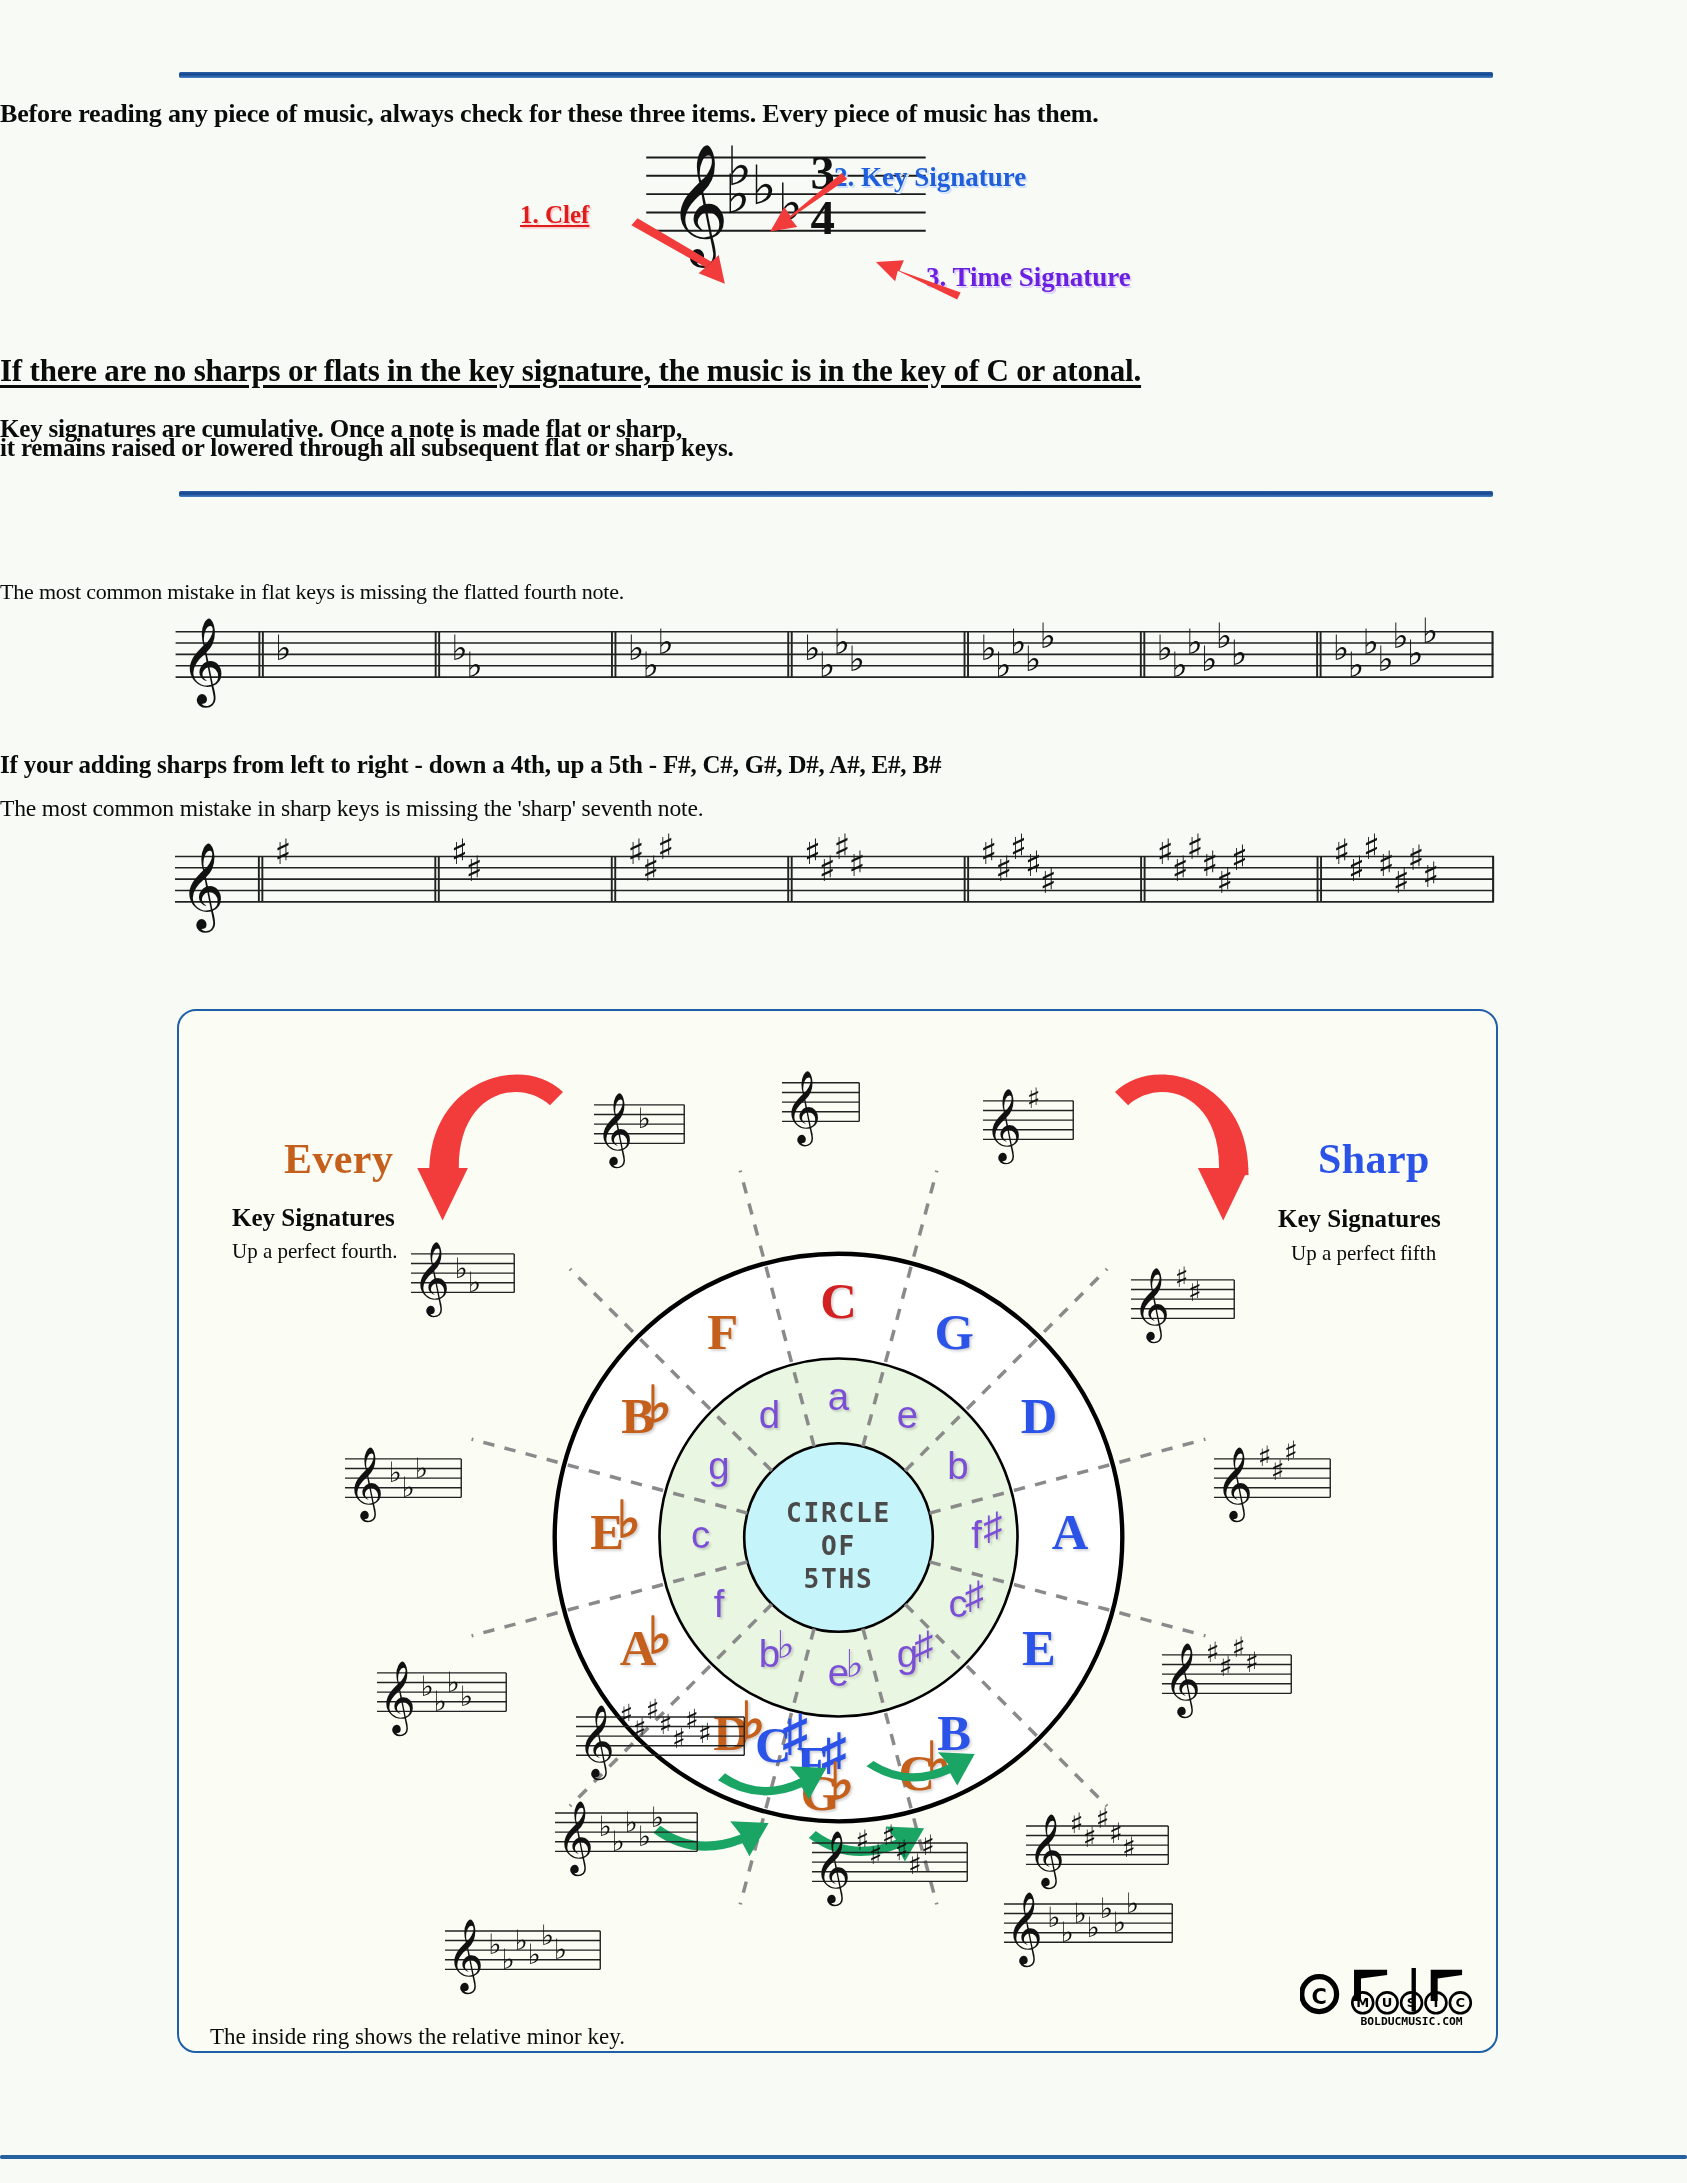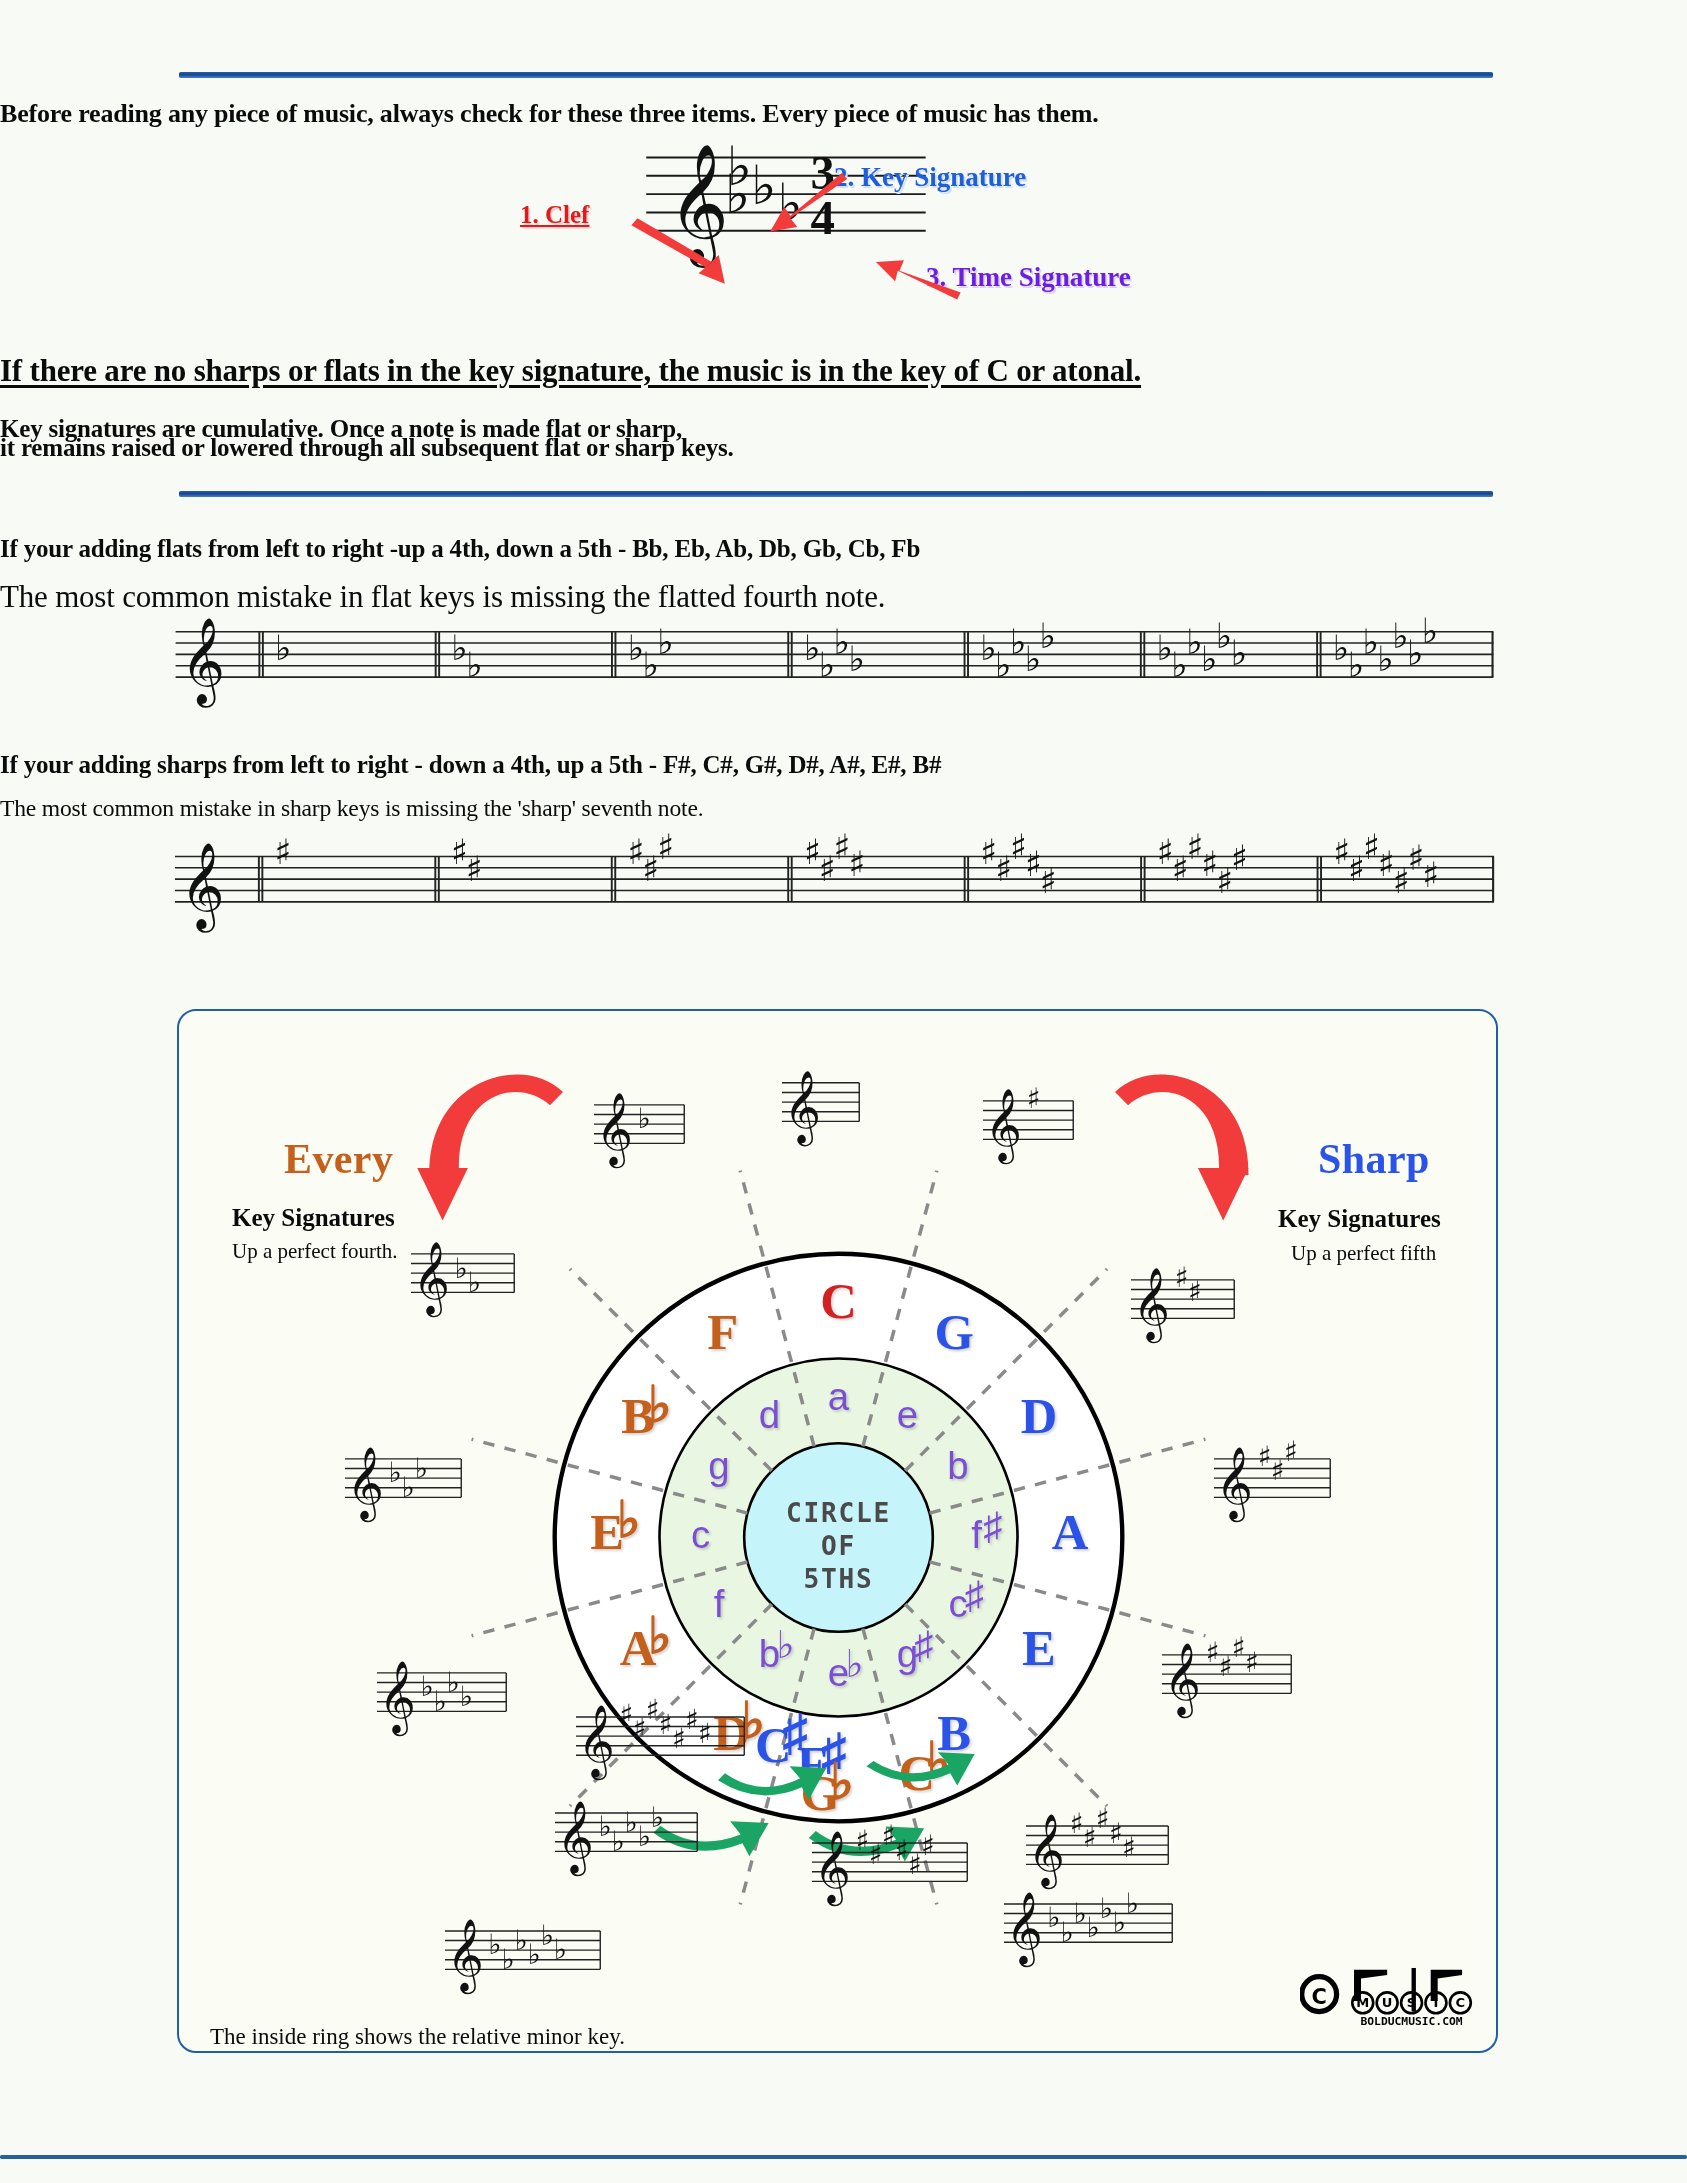--- a/index.html
+++ b/index.html
@@ -47,21 +47,21 @@
     color: #0b0b0b;
     font-weight: 600;
     letter-spacing: -0.2px;
   }
   .t-intro { top: 99px; font-size: 26px; }
   .t-rule1 { top: 353px; font-size: 31px; text-decoration: underline; text-underline-offset: 4.4px; font-family: Liberation Serif, serif; }
   .t-rule2 { top: 415px; font-size: 25px; }
   .t-rule3 { top: 434px; font-size: 25px; }
 
   .t-flats1 { top: 535px; font-size: 25px; }
-  .t-flats2 { top: 579px; font-size: 31px; font-weight: 500; }
+  .t-flats2 { top: 579px; font-size: 22px; font-weight: 500; }
   .t-sharps1 { top: 751px; font-size: 25px; }
   .t-sharps2 { top: 795px; font-size: 23.6px; font-weight: 500; }
 
   
   .staff { position: absolute; }
   .staff svg { display: block; overflow: visible; }
 
   
   .panel {
     position: absolute;
@@ -174,21 +174,20 @@
       <path d="M170 70 L255 120 L240 133 L270 145 L263 112 L248 126 L163 78 Z"></path>
       <path d="M410 25 L345 70 L353 80 L322 85 L338 57 L345 67 L404 18 Z"></path>
       <path d="M540 155 L470 130 L475 118 L443 120 L465 142 L468 130 L536 163 Z"></path>
     </g>
   </svg>
 
   <div class="hdr-line t-rule1">If there are no sharps or flats in the key signature, the music is in the key of C or atonal.</div>
   <div class="hdr-line t-rule2">Key signatures are cumulative. Once a note is made flat or sharp,</div>
   <div class="hdr-line t-rule3">it remains raised or lowered through all subsequent flat or sharp keys.</div>
 
-  <div class="hdr-line t-flats1">If your adding flats from left to right -up a 4th, down a 5th - Bb, Eb, Ab, Db, Gb, Cb, Fb</div>
   <div class="hdr-line t-flats2">The most common mistake in flat keys is missing the flatted fourth note.</div>
 
   <div class="staff" style="left:175px; top:616px;">
     <svg width="1319" height="96" viewBox="0 0 1510 110" id="flat-staff-svg">
         <g>
           <line x1="0" y1="18" x2="1510" y2="18" stroke="#222" stroke-width="1.8"></line>
           <line x1="0" y1="31" x2="1510" y2="31" stroke="#222" stroke-width="1.8"></line>
           <line x1="0" y1="44" x2="1510" y2="44" stroke="#222" stroke-width="1.8"></line>
           <line x1="0" y1="57" x2="1510" y2="57" stroke="#222" stroke-width="1.8"></line>
           <line x1="0" y1="70" x2="1510" y2="70" stroke="#222" stroke-width="1.8"></line>

